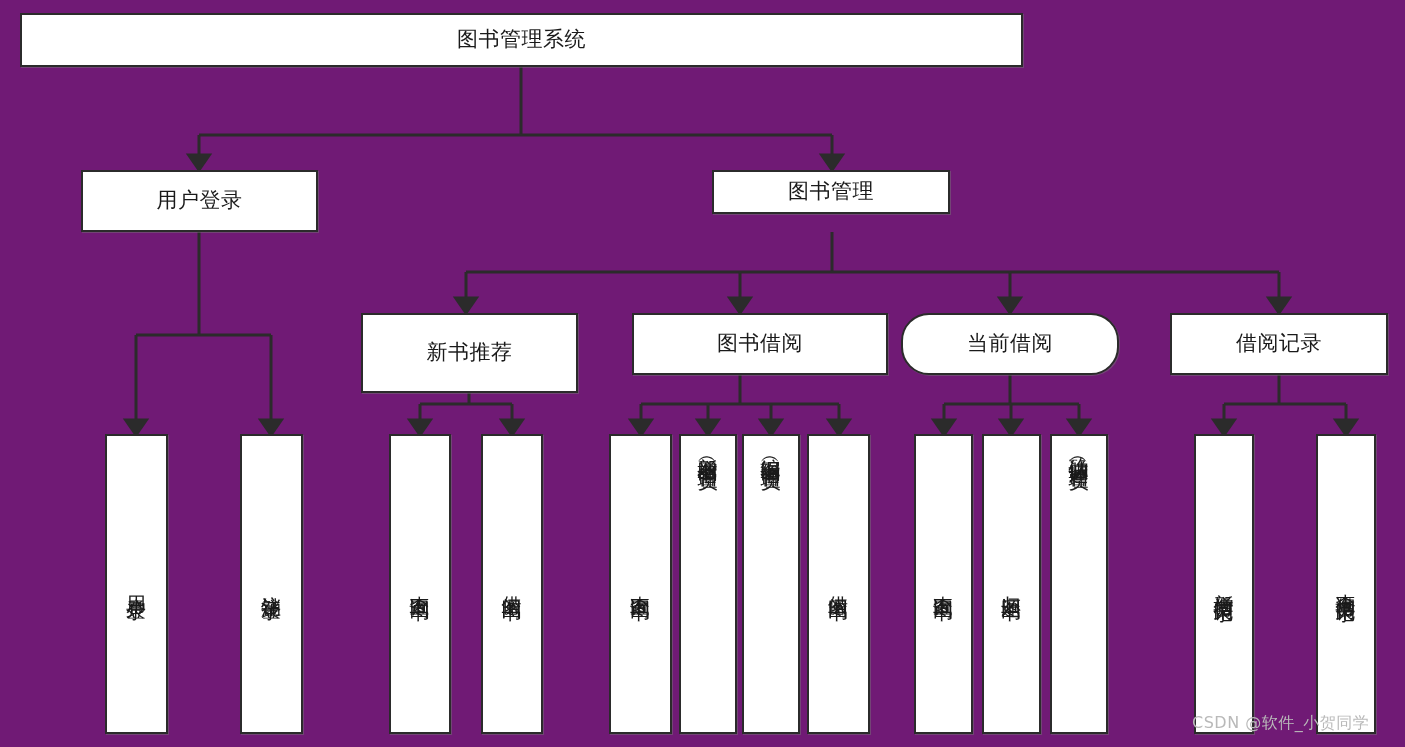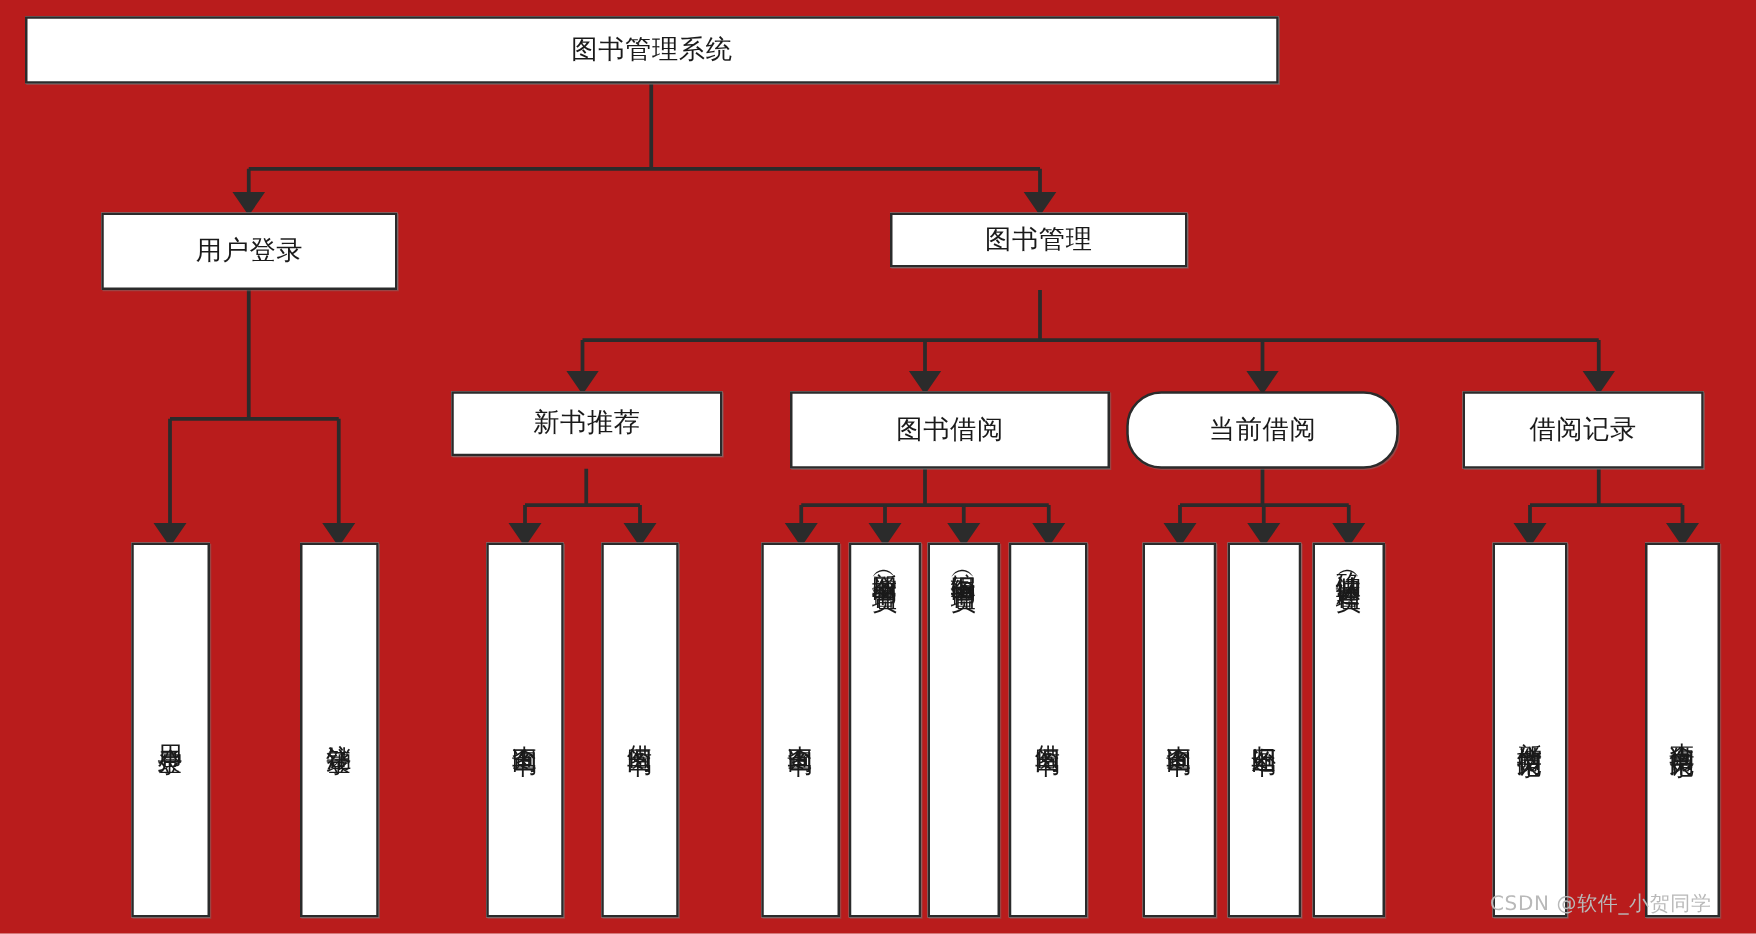--- a/index.html
+++ b/index.html
@@ -7,21 +7,21 @@
     padding: 0;
     background: #ffffff;
   }
   body {
     font-family: "DejaVu Sans", "Liberation Sans", sans-serif;
   }
   #canvas {
     position: relative;
     width: 1405px;
     height: 747px;
-    background: #b91c1c;
+    background: #701a75;
     overflow: hidden;
   }
   svg.connectors {
     position: absolute;
     left: 0;
     top: 0;
     width: 1405px;
     height: 747px;
     pointer-events: none;
   }
@@ -129,33 +129,33 @@
   </div>
 
   <div class="node" style="left:81px; top:170px; width:237px; height:62px;">
     <span class="label">用户登录</span>
   </div>
 
   <div class="node" style="left:712px; top:170px; width:238px; height:44px;">
     <span class="label">图书管理</span>
   </div>
 
-  <div class="node" style="left:361px; top:313px; width:217px; height:52px;">
+  <div class="node" style="left:361px; top:313px; width:217px; height:80px;">
     <span class="label">新书推荐</span>
   </div>
 
   <div class="node" style="left:632px; top:313px; width:256px; height:62px;">
     <span class="label">图书借阅</span>
   </div>
 
   <div class="node" style="left:901px; top:313px; width:218px; height:62px;border-radius:28px;">
     <span class="label">当前借阅</span>
   </div>
 
-  <div class="node" style="left:1170px; top:313px; width:193px; height:62px;">
+  <div class="node" style="left:1170px; top:313px; width:218px; height:62px;">
     <span class="label">借阅记录</span>
   </div>
 
   <div class="node vert center-v" style="left:105px; top:434px; width:63px; height:300px;">
     <span class="label">用户登录</span>
   </div>
   <div class="node vert center-v" style="left:240px; top:434px; width:63px; height:300px;">
     <span class="label">注销登录</span>
   </div>
 

